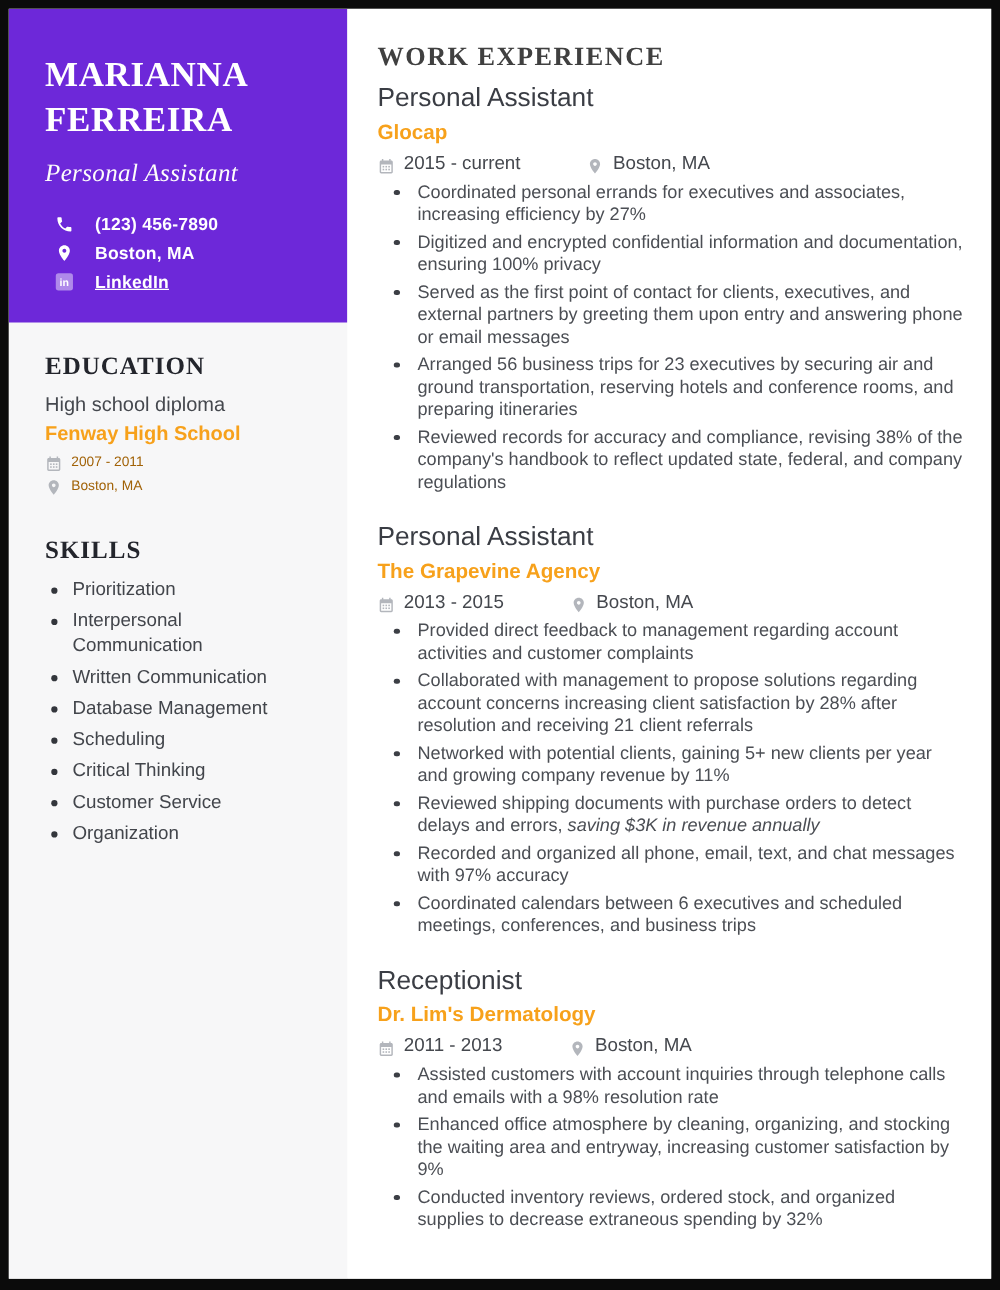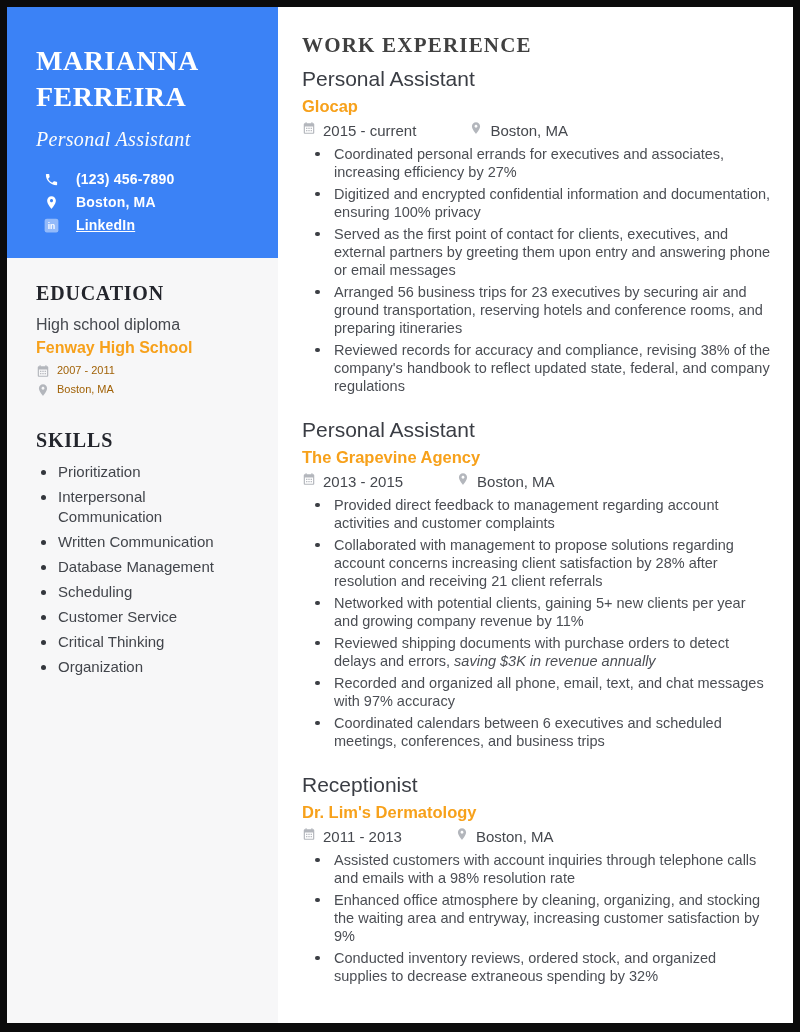--- a/index.html
+++ b/index.html
@@ -3,21 +3,21 @@
 <meta charset="utf-8">
 <style>
   * { box-sizing: border-box; margin: 0; padding: 0; }
   html, body { width: 800px; height: 1032px; }
   body { font-family: "Liberation Sans", sans-serif; background: #0b0b0b; }
   .frame { width: 800px; height: 1032px; background: #0b0b0b; padding: 7px 7px 9px 7px; }
   .page { display: flex; width: 100%; height: 100%; overflow: hidden; background: #ffffff; }
 
   
   .sidebar { width: 271px; min-width: 271px; background: #f7f7f8; overflow: hidden; }
-  .orange-header { background: #3b82f6; padding: 36px 26px 18px 29px; color: #ffffff; }
+  .orange-header { background: #6d28d9; padding: 36px 26px 18px 29px; color: #ffffff; }
   .candidate-name {
     font-family: "Liberation Serif", serif; font-weight: 700;
     font-size: 28px; line-height: 36px; letter-spacing: 0.5px; color: #ffffff;
   }
   .candidate-title {
     font-family: "Liberation Serif", serif; font-style: italic;
     font-size: 20px; line-height: 24px; letter-spacing: 0.3px; margin-top: 12px; color: #fdfdfb;
   }
   .contact-list { list-style: none; margin-top: 20px; }
   .contact-list li { display: flex; align-items: center; margin-bottom: 7px; font-size: 14px; font-weight: 700; letter-spacing: 0.2px; }
@@ -43,21 +43,21 @@
   
   .main { flex: 1; background: #ffffff; padding: 26px 20px 0 24px; overflow: hidden; }
   .main-heading {
     font-family: "Liberation Serif", serif; font-weight: 700;
     font-size: 21px; line-height: 25px; letter-spacing: 1.2px; color: #404040;
   }
   .job { margin-top: 21px; }
   .job:first-of-type { margin-top: 7px; }
   .job-title { font-size: 21px; line-height: 27px; font-weight: 400; color: #3a3d44; }
   .company { font-size: 16.5px; line-height: 19px; font-weight: 700; color: #f7a11b; margin-top: 5px; }
-  .job-meta { display: flex; align-items: flex-start; margin-top: 5px; font-size: 15px; line-height: 19px; color: #45484e; }
+  .job-meta { display: flex; align-items: flex-end; margin-top: 5px; font-size: 15px; line-height: 19px; color: #45484e; }
   .job-meta .date-text { margin-right: 53px; }
   .bullets { list-style: none; margin-top: 5px; }
   .bullets li { position: relative; padding-left: 32px; font-size: 14.5px; line-height: 18px; margin-bottom: 4px; color: #4b4e54; max-width: 471px; }
   .bullets li::before { content: ""; position: absolute; left: 13px; top: 6.5px; width: 4.5px; height: 4.5px; border-radius: 50%; background: #3c3f45; }
   .it { font-style: italic; }
 </style>
 </head>
 <body>
 
 <div class="frame">
@@ -125,22 +125,22 @@
       </section>
 
       <section class="side-section" style="padding-top:30px;">
         <h2 class="side-heading">SKILLS</h2>
         <ul class="skills-list">
             <li>Prioritization</li>
             <li>Interpersonal Communication</li>
             <li>Written Communication</li>
             <li>Database Management</li>
             <li>Scheduling</li>
+            <li>Critical Thinking</li>
             <li>Customer Service</li>
-            <li>Critical Thinking</li>
             <li>Organization</li>
           </ul>
       </section>
     </aside>
 
     <main class="main">
       <h2 class="main-heading">WORK EXPERIENCE</h2>
 
       <section class="job">
         <div class="job-title">Personal Assistant</div>

